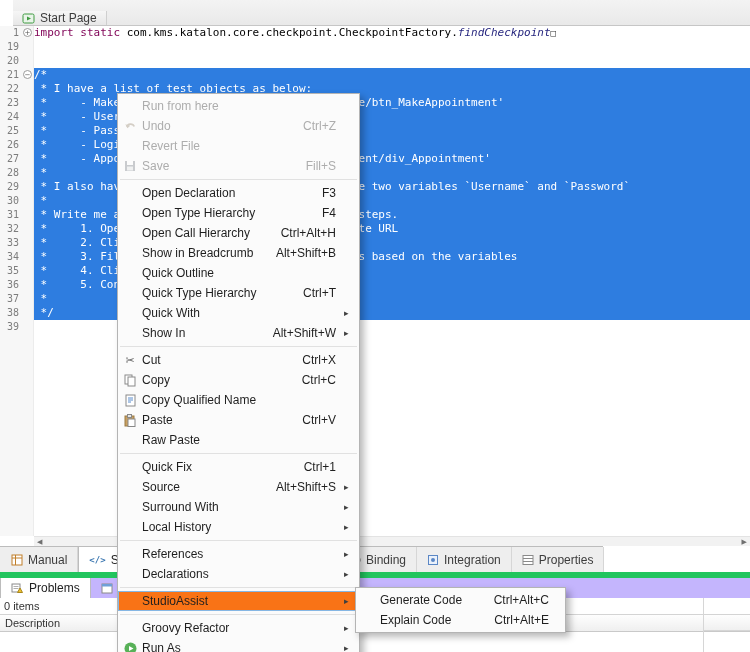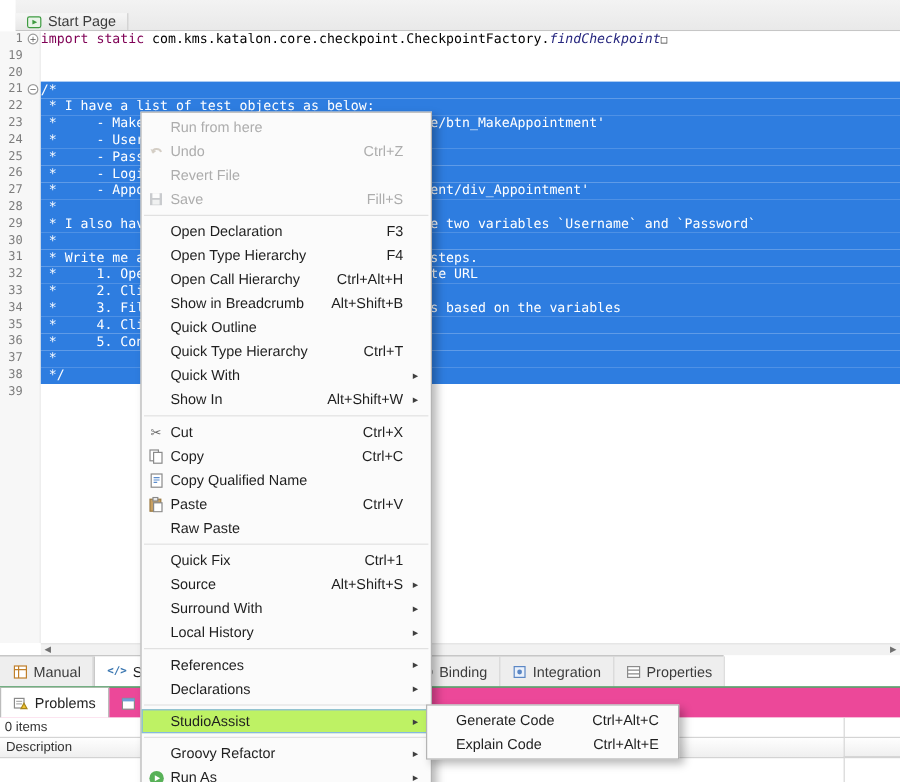--- a/index.html
+++ b/index.html
@@ -44,22 +44,22 @@
   
   #viewtabs{position:absolute;top:546px;left:0;width:603px;height:26px;background:#eee;border-top:1px solid #bcbcbc}
   #viewtabs-left{position:absolute;left:1px;top:0;height:25px;display:flex}
   #viewtabs-right{position:absolute;left:338px;top:0;height:25px;display:flex}
   .vtab,.ptab{display:flex;align-items:center;gap:5px;padding:0 10px;font-size:12px;color:#3c3c3c;
         border-right:1px solid #d6d6d6;white-space:nowrap;height:100%}
   .vtab.active,.ptab.active{background:#fff;border-left:1px solid #bcbcbc;border-right:1px solid #bcbcbc;color:#222}
   .code-glyph{font:bold 9px "DejaVu Sans Mono",monospace;color:#3a76b0}
 
   
-  #paneltabs{position:absolute;top:572px;left:0;width:750px;height:26px;background:#ec4899;
-             border-top:1px solid #22c55e;display:flex}
+  #paneltabs{position:absolute;top:572px;left:0;width:750px;height:26px;background:#c4b5fd;
+             border-top:6px solid #22c55e;display:flex}
   #items-row{position:absolute;top:598px;left:0;width:750px;height:16px;background:#fff;
              font-size:11px;color:#333;padding:2px 0 0 4px}
   #col-header{position:absolute;top:614px;left:0;width:750px;height:18px;
               background:linear-gradient(#fefefe,#efefef);border-top:1px solid #d4d4d4;
               border-bottom:1px solid #c9c9c9;font-size:11px;color:#333;padding:2px 0 0 5px}
   #panel-body{position:absolute;top:632px;left:0;width:750px;height:20px;background:#fff}
   .corner-vline{position:absolute;left:703px;top:598px;width:1px;height:54px;background:#d6d6d6}
   .corner-hline{position:absolute;left:703px;top:630px;width:47px;height:1px;background:#d6d6d6}
 
   
@@ -67,21 +67,21 @@
   #context-menu{position:absolute;left:117px;top:93px;width:243px;z-index:10}
   #studioassist-submenu{position:absolute;left:355px;top:587px;width:211px;z-index:11}
   .mi{display:flex;align-items:center;height:20px;font-size:12px;color:#1f1f1f;padding-right:2px}
   .mi-icon{width:24px;display:flex;justify-content:center;align-items:center}
   .mi-label{white-space:nowrap}
   .mi-sc{margin-left:auto;padding-right:8px;color:#1f1f1f;white-space:nowrap}
   .mi-arrow{width:13px;font-size:9px;color:#3f3f3f}
   #studioassist-submenu .mi-arrow{width:6px}
   .mi.disabled,.mi.disabled .mi-sc{color:#adadad}
   .mi.disabled .mi-icon{opacity:.45;filter:grayscale(.8)}
-  .mi.hl{background:#bef264;outline:1px solid #86b7e4;outline-offset:-1px}
+  .mi.hl{background:#f97316;outline:1px solid #86b7e4;outline-offset:-1px}
   .msep{height:1px;background:#e1e1e1;margin:3px 2px}
 </style>
 </head>
 <body>
 
 <div id="tabbar">
     <div class="wtab">
       <span class="icon">
         <svg width="13" height="13" viewBox="0 0 13 13">
           <rect x="1" y="2" width="11" height="9" rx="1.5" fill="#e9f4e9" stroke="#3e9b41"></rect>

